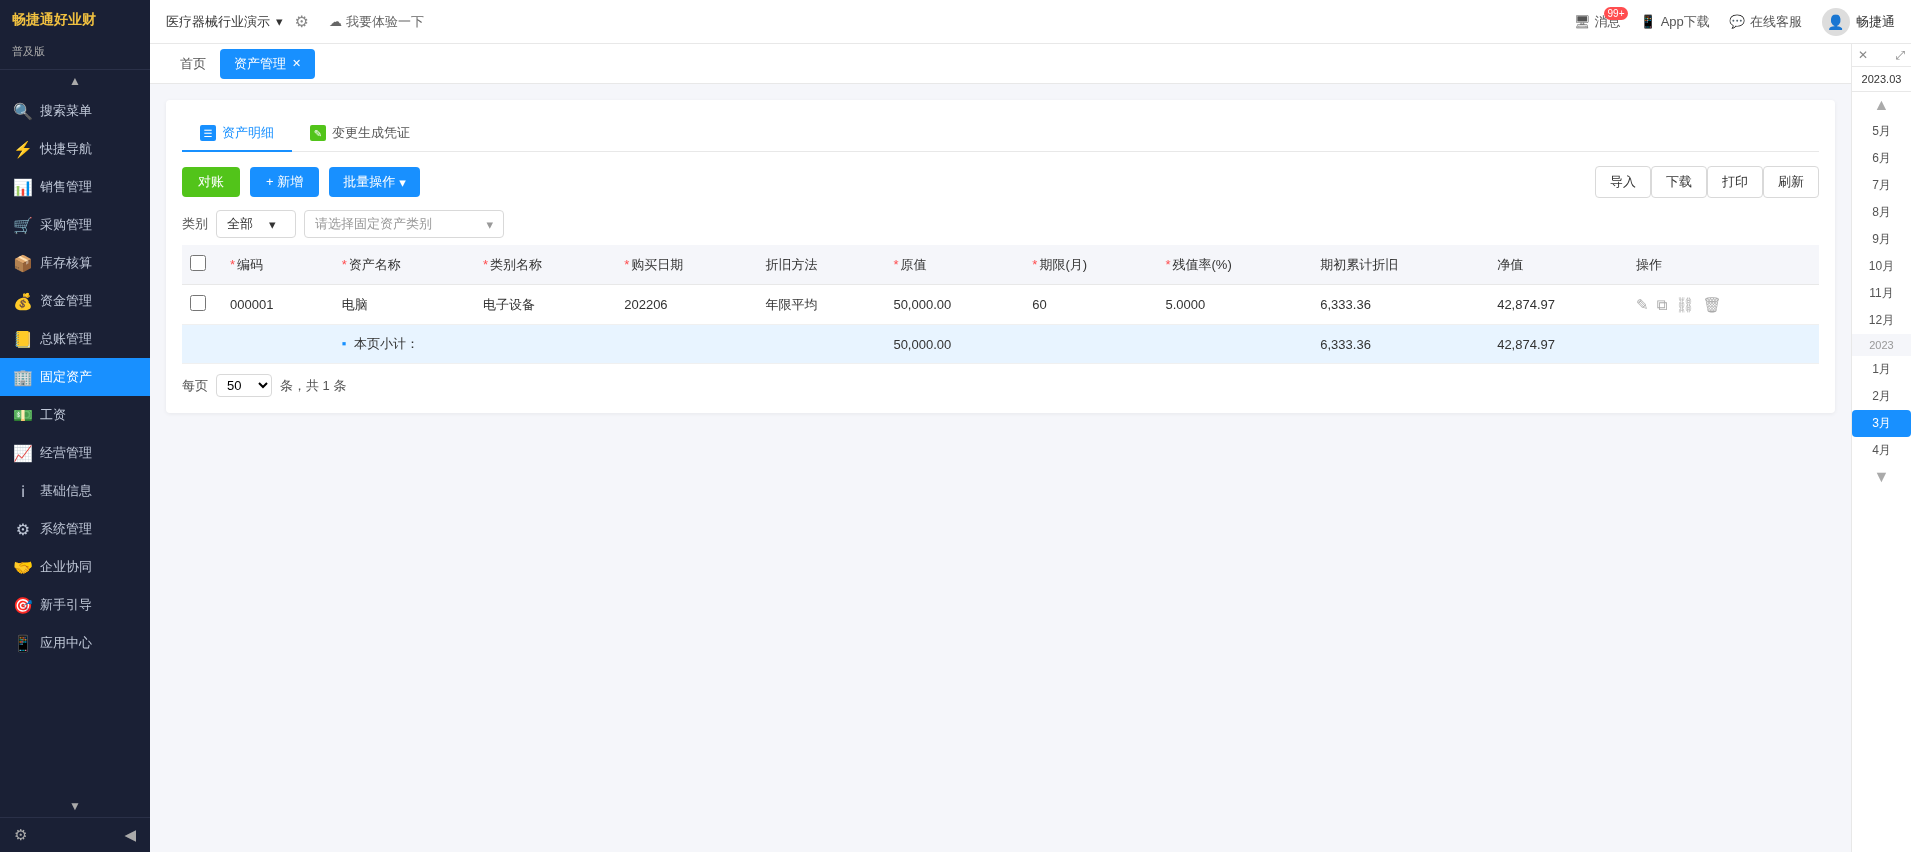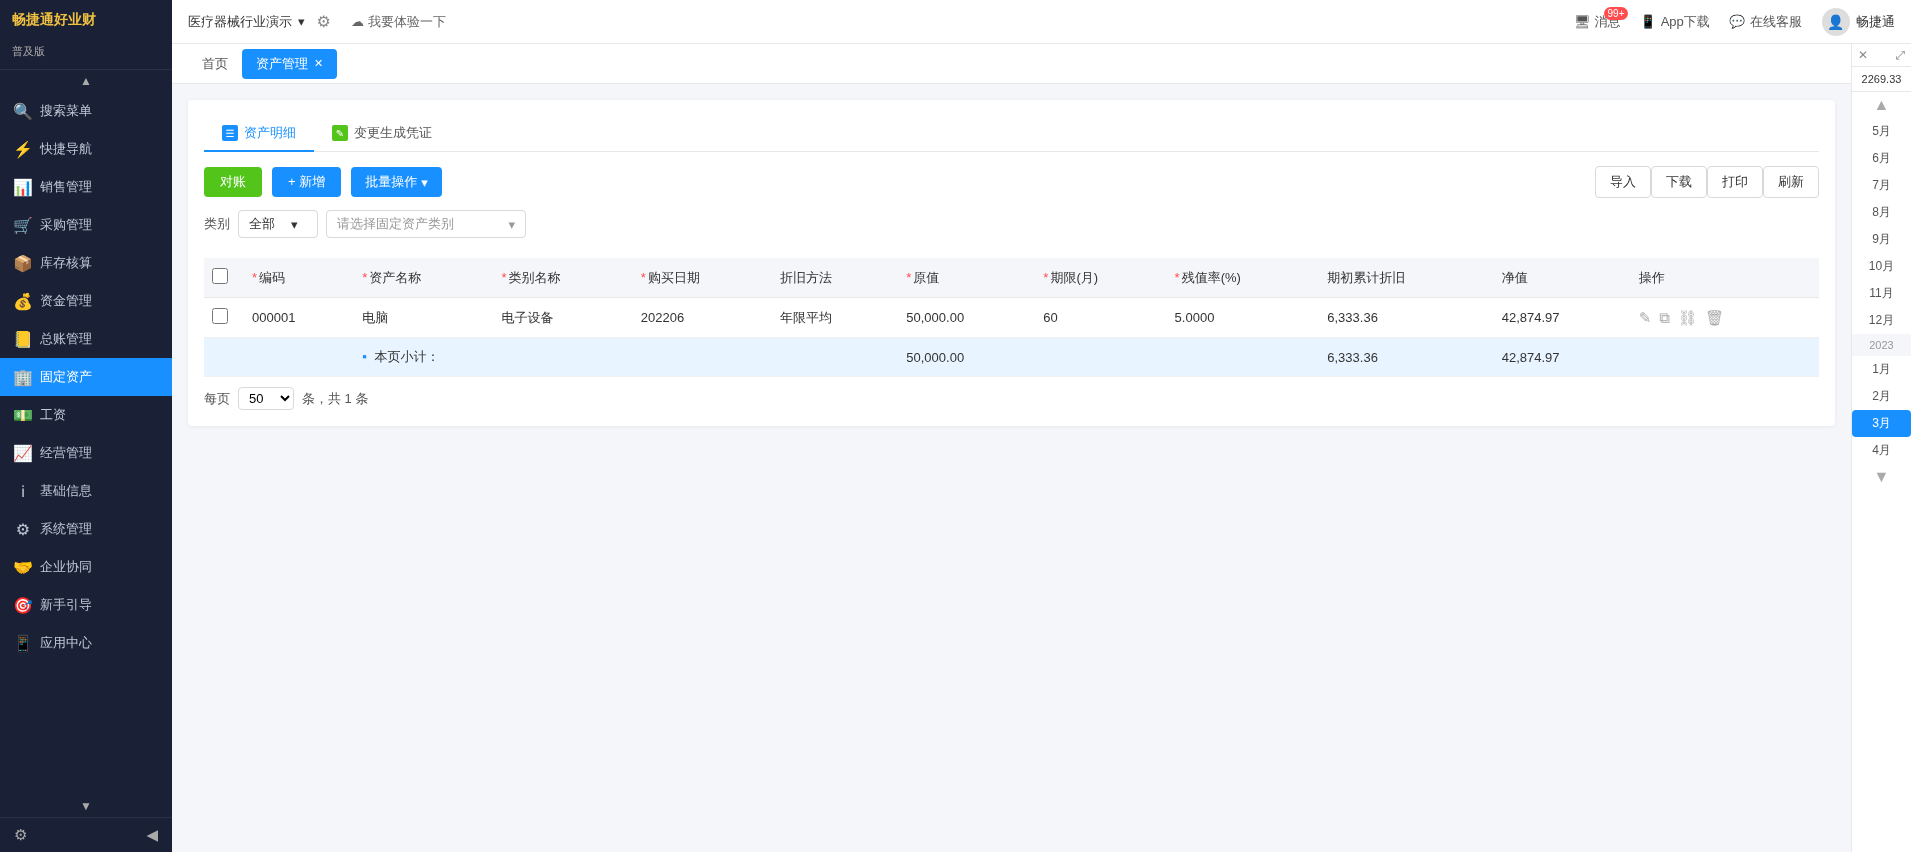--- a/index.html
+++ b/index.html
@@ -1,20 +1,20 @@
 <!DOCTYPE html>
 <html><head>
   <meta charset="utf-8">
   <style>
     * { margin: 0; padding: 0; box-sizing: border-box; }
     body { font-family: 'Microsoft YaHei', Arial, sans-serif; font-size: 13px; background: #f0f2f5; display: flex; height: 852px; overflow: hidden; }
 
     
     .sidebar {
-      width: 172px;
+      width: 150px;
       background: #1a2035;
       display: flex;
       flex-direction: column;
       height: 100%;
       flex-shrink: 0;
     }
     .sidebar-logo {
       padding: 10px 12px;
       border-bottom: 1px solid #2a3048;
       display: flex;
@@ -333,21 +333,21 @@
       border-radius: 4px;
       cursor: pointer;
       font-size: 13px;
     }
 
     
     .filter-row {
       display: flex;
       align-items: center;
       gap: 8px;
-      margin-bottom: 20px;
+      margin-bottom: 7px;
     }
     .filter-label { color: #555; font-size: 13px; }
     .filter-select {
       border: 1px solid #d9d9d9;
       border-radius: 4px;
       padding: 4px 10px;
       font-size: 13px;
       background: #fff;
       color: #333;
       cursor: pointer;
@@ -723,21 +723,21 @@
           </div>
         </div>
       </div>
     </div>
 
     <div class="right-sidebar">
       <div style="display:flex;align-items:center;justify-content:space-between;width:100%;padding:4px 6px;border-bottom:1px solid #e8e8e8;">
         <button class="right-sidebar-btn">✕</button>
         <button class="right-sidebar-btn">⤢</button>
       </div>
-      <div class="right-sidebar-header">2269.33</div>
+      <div class="right-sidebar-header">2023.03</div>
       <div style="display:flex;flex-direction:column;align-items:center;width:100%;">
         <button class="cal-scroll-btn">▲</button>
         <div class="cal-month-item">5月</div>
         <div class="cal-month-item">6月</div>
         <div class="cal-month-item">7月</div>
         <div class="cal-month-item">8月</div>
         <div class="cal-month-item">9月</div>
         <div class="cal-month-item">10月</div>
         <div class="cal-month-item">11月</div>
         <div class="cal-month-item">12月</div>

